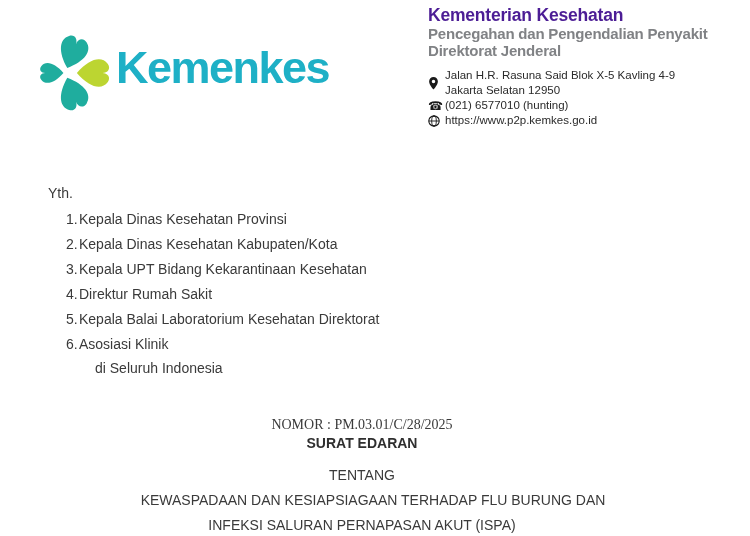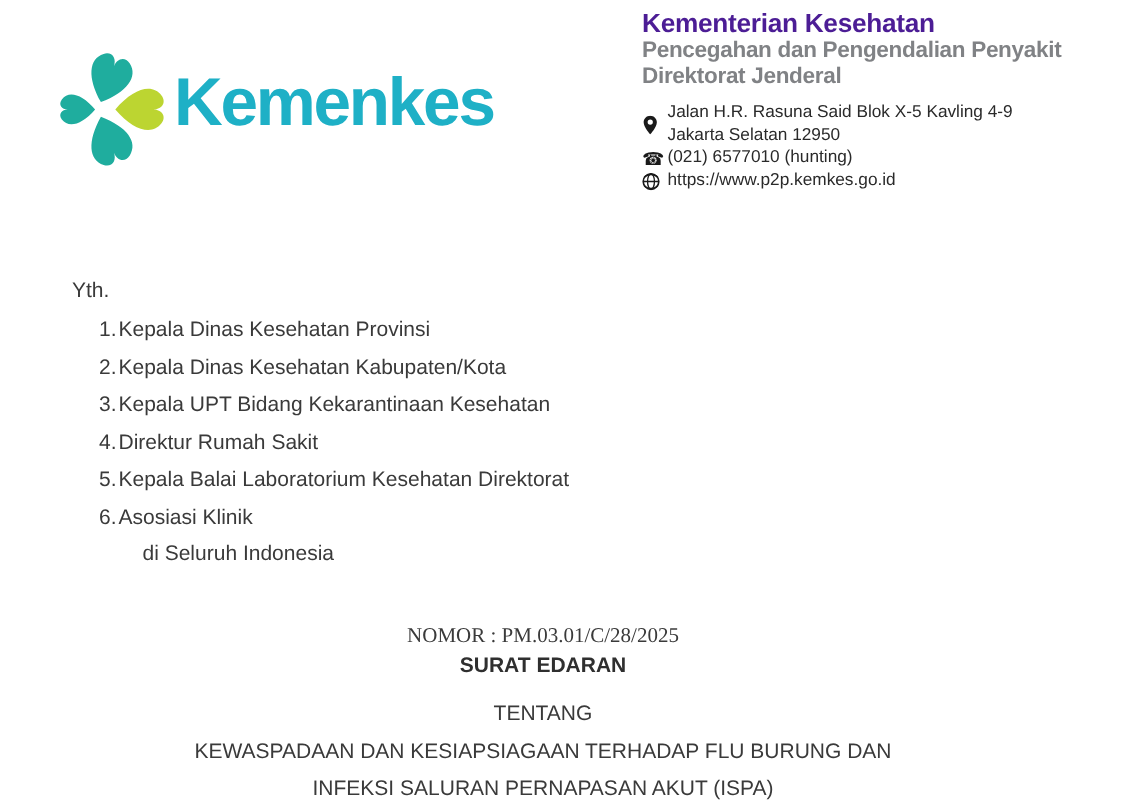--- a/index.html
+++ b/index.html
@@ -50,21 +50,21 @@
   .rcpt-scope{left:95px;top:360px;font-size:14px;line-height:17px;}
 
   
   .center-line{
     left:0;width:724px;text-align:center;
     font-size:14px;line-height:17px;white-space:nowrap;
   }
   .doc-type{top:391px;font-weight:bold;color:#2f2f2f;margin-top:44px;}
   .doc-number{top:416px;font-family:Liberation Serif, serif;}
   .about{top:467px;}
-  .subject1{top:492px;}
+  .subject1{top:492px;padding-left:11px;}
   .subject2{top:517px;}
 </style>
 </head>
 <body>
 
 <div class="abs logo-mark">
   <svg width="88" height="88" viewBox="0 0 90 90" xmlns="http://www.w3.org/2000/svg">
     <defs>
       <path id="heart" d="M0 17 C -14.5 4.5 -18 -8 -9.5 -14.5 C -4.5 -18.2 0 -14.5 0 -9
            C 0 -14.5 4.5 -18.2 9.5 -14.5 C 18 -8 14.5 4.5 0 17 Z"></path>

